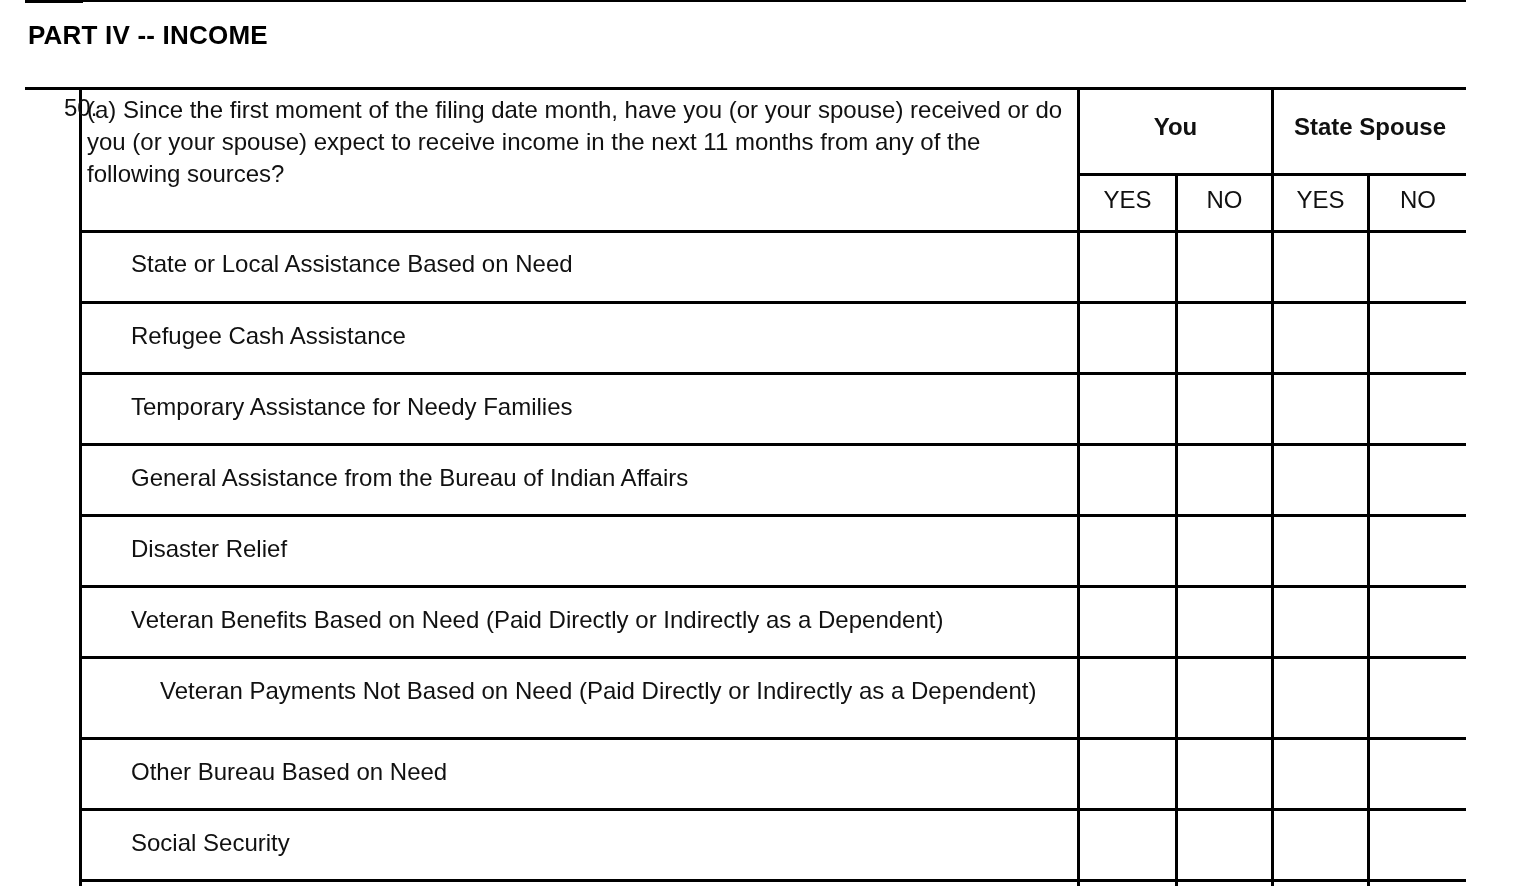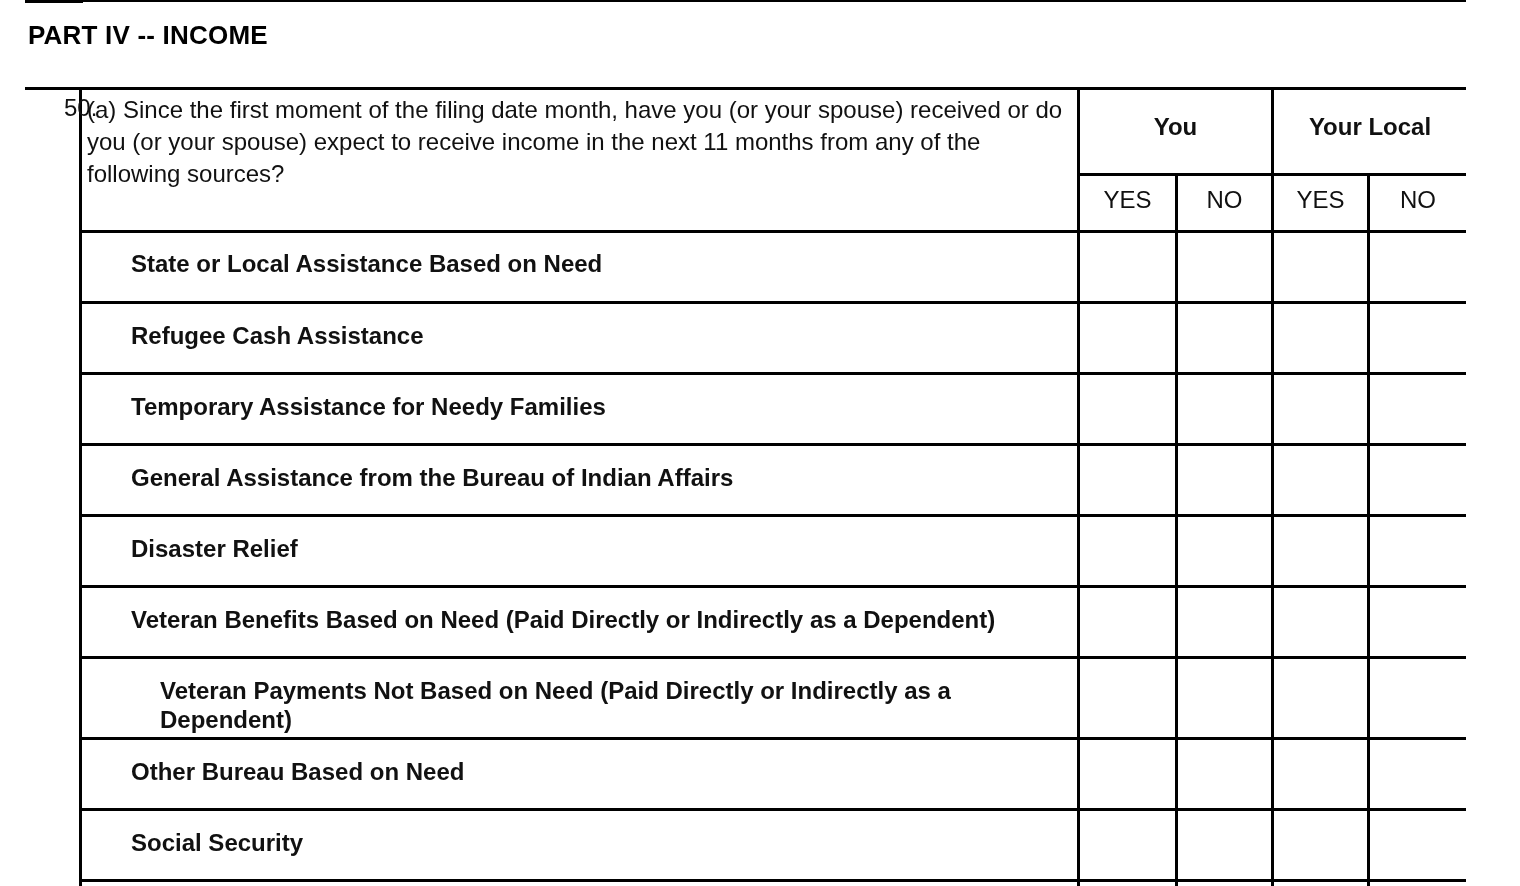--- a/index.html
+++ b/index.html
@@ -82,21 +82,20 @@
     }
     .row-label {
       position: absolute;
       left: 131px;
       width: 935px;
       font-size: 24px;
       line-height: 29px;
       color: #111;
       display: flex;
       align-items: center;
-      font-weight: bold;
     }
     .cell {
       position: absolute;
       background: transparent;
       cursor: pointer;
     }
   </style>
 </head>
 <body>
 
@@ -122,21 +121,21 @@
 <div class="vline" style="left:79px; top:87px; height:799px;"></div>
 <div class="vline" style="left:1077px; top:87px; height:799px;"></div>
 <div class="vline" style="left:1175px; top:173px; height:713px;"></div>
 <div class="vline" style="left:1271px; top:87px; height:799px;"></div>
 <div class="vline" style="left:1367px; top:173px; height:713px;"></div>
 
 <div class="qnum">50.</div>
 <div class="question">(a) Since the first moment of the filing date month, have you (or your spouse) received or do you (or your spouse) expect to receive income in the next 11 months from any of the following sources?</div>
 
 <div class="col-head" style="left:1080px; top:113px; width:191px;">You</div>
-<div class="col-head" style="left:1274px; top:113px; width:192px;">Your Local</div>
+<div class="col-head" style="left:1274px; top:113px; width:192px;">State Spouse</div>
 
 <div class="sub-head" style="left:1080px; top:186px; width:95px;">YES</div>
 <div class="sub-head" style="left:1178px; top:186px; width:93px;">NO</div>
 <div class="sub-head" style="left:1274px; top:186px; width:93px;">YES</div>
 <div class="sub-head" style="left:1370px; top:186px; width:96px;">NO</div>
 
 <div class="row-label" style="top:233px; height:60px;">State or Local Assistance Based on Need</div>
 <div class="cell" style="left:1080px; top:233px; width:95px; height:68px;"></div>
 <div class="cell" style="left:1178px; top:233px; width:93px; height:68px;"></div>
 <div class="cell" style="left:1274px; top:233px; width:93px; height:68px;"></div>

